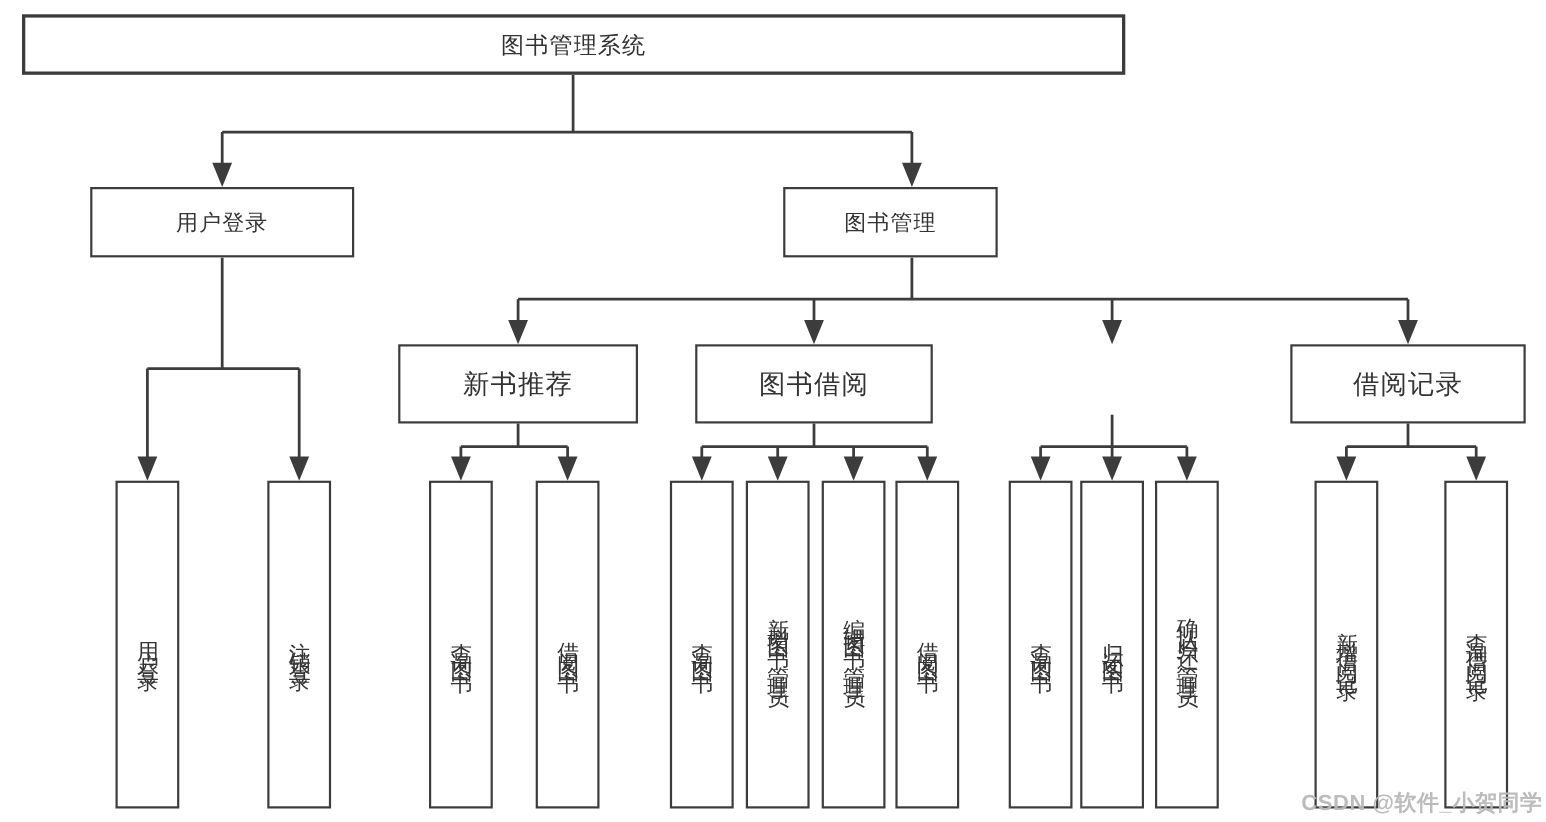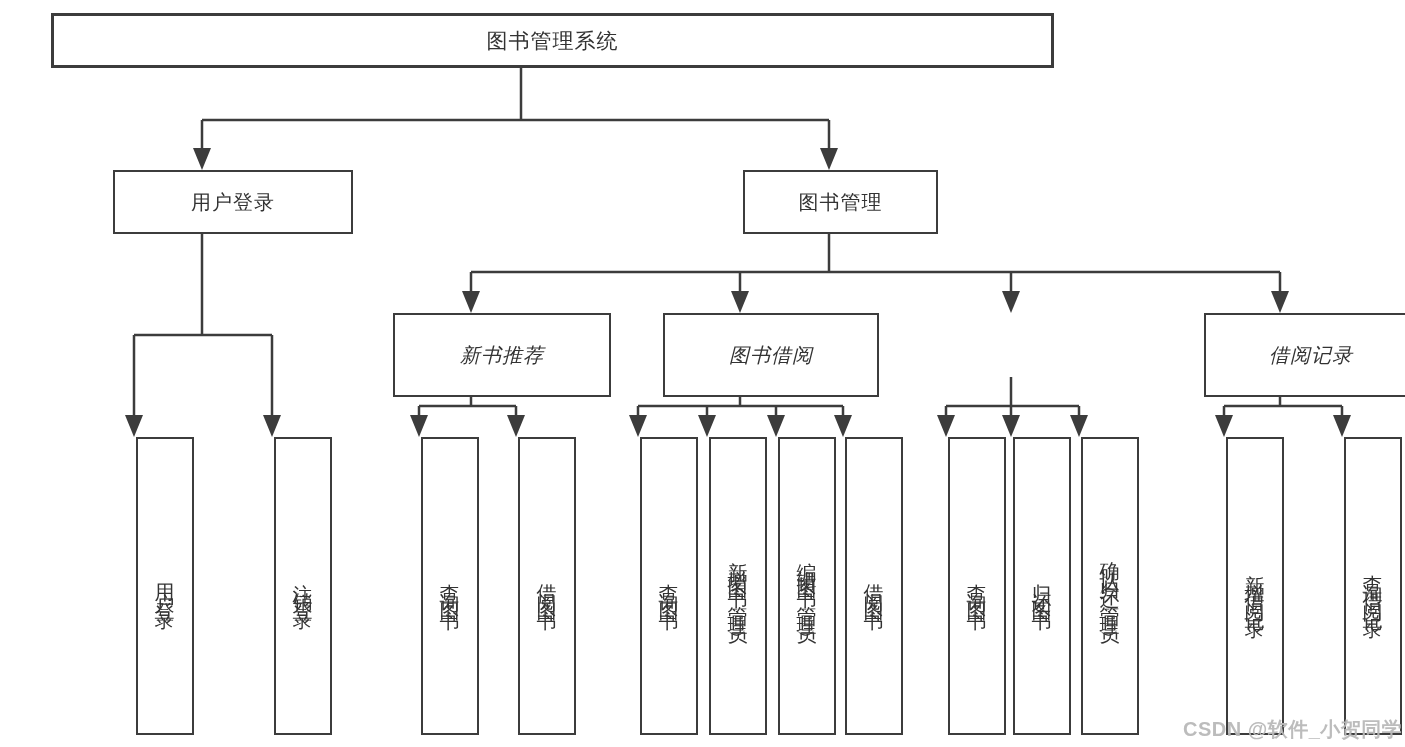--- a/index.html
+++ b/index.html
@@ -26,38 +26,36 @@
   .box {
     position: absolute;
     box-sizing: border-box;
     background: #ffffff;
     border: 2.5px solid #3c3c3c;
     display: flex;
     align-items: center;
     justify-content: center;
     color: #333333;
     z-index: 2;
-    margin-left: 31px;
   }
   .box.title {
     left: 20px; top: 13px; width: 1003px; height: 55px;
     border-width: 3px;
     font-size: 21px;
     letter-spacing: 1px;
   }
   .box.lv2 {
     top: 170px; height: 64px;
     font-size: 20px;
     letter-spacing: 1px;
   }
   .box.lv3 {
-    top: 313px; height: 84px; width: 216px;
-    font-size: 20px;
+    top: 313px; height: 72px; width: 216px;
+    font-size: 24px;
     letter-spacing: 1px;
-    font-style: italic;
   }
   .box.leaf {
     top: 437px; height: 298px; width: 58px;
   }
   .vtext {
     writing-mode: vertical-rl;
     text-orientation: mixed;
     font-size: 20px;
     letter-spacing: 9px;
     line-height: 1.1;

